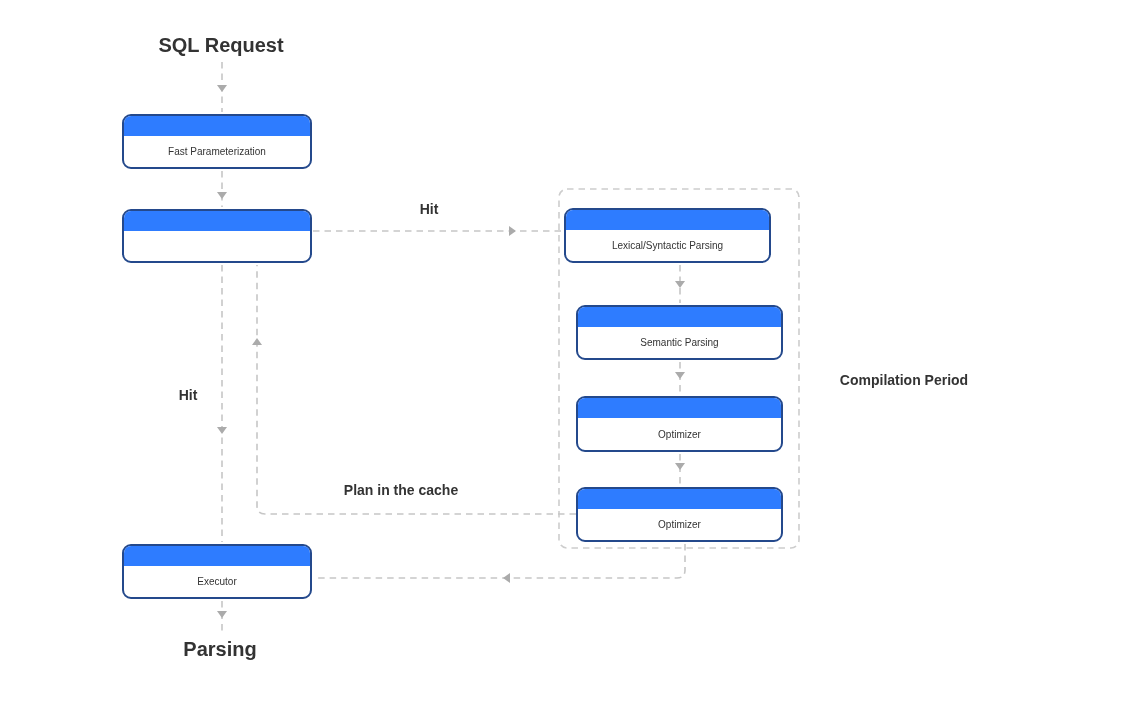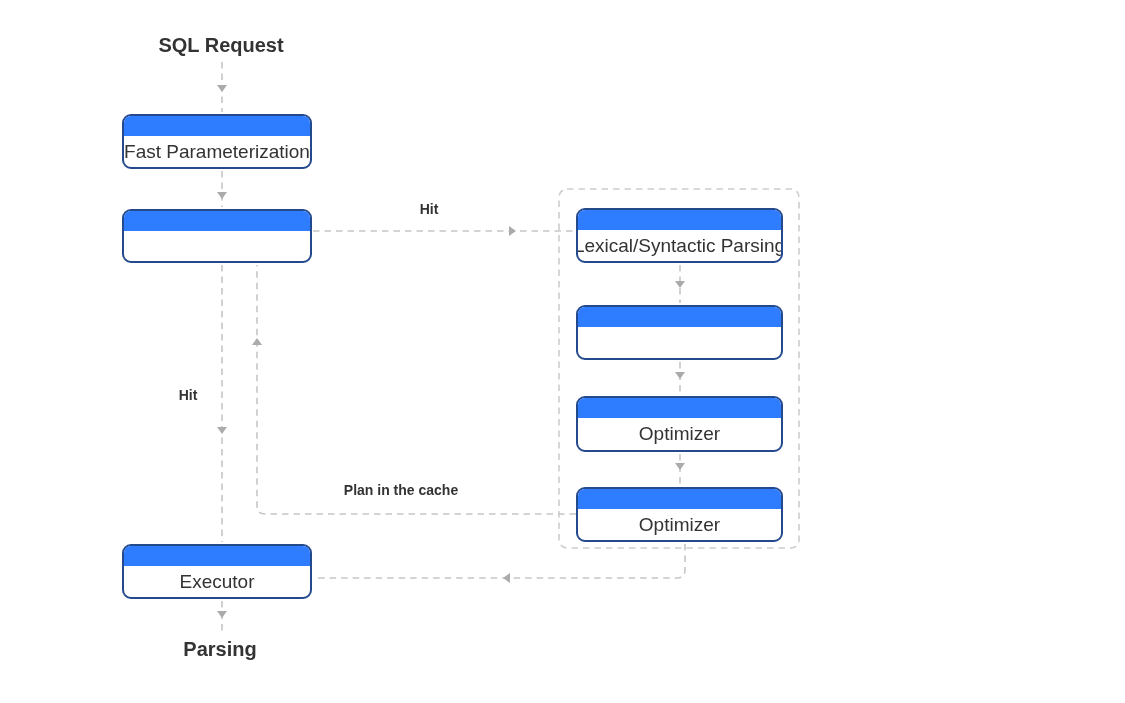--- a/index.html
+++ b/index.html
@@ -49,21 +49,21 @@
   .node-header {
     height: 20px;
     flex: 0 0 20px;
     background: var(--blue, #2E7CFF);
   }
   .node-label {
     flex: 1;
     display: flex;
     align-items: center;
     justify-content: center;
-    font-size: 19px;
+    font-size: 10px;
     color: var(--text, #333333);
     white-space: nowrap;
   }
   .flow-label {
     position: absolute;
     transform: translateX(-50%);
     font-weight: bold;
     color: var(--text, #333333);
     white-space: nowrap;
   }
@@ -109,42 +109,44 @@
     <path class="edge" d="M222 601 L222 632"></path>
     <polygon class="arrowhead" points="217,611 227,611 222,618"></polygon>
   </svg>
 
   <div class="flow-label lbl-terminal" style="left:221px; top:34px;text-align:right;">SQL Request</div>
   <div class="flow-label lbl-terminal" style="left:220px; top:638px;">Parsing</div>
 
   <div class="flow-label lbl-edge" style="left:429px; top:201px;">Hit</div>
   <div class="flow-label lbl-edge" style="left:188px; top:387px;">Hit</div>
   <div class="flow-label lbl-edge" style="left:401px; top:482px;">Plan in the cache</div>
+  <div class="flow-label lbl-edge" style="left:904px; top:372px;">Compilation Period</div>
 
   <div class="node" style="left:122px; top:114px; width:190px; height:55px;">
     <div class="node-header"></div>
     <div class="node-label">Fast Parameterization</div>
   </div>
 
   <div class="node" style="left:122px; top:209px; width:190px; height:54px;">
     <div class="node-header"></div>
   </div>
 
   <div class="node" style="left:122px; top:544px; width:190px; height:55px;">
     <div class="node-header"></div>
     <div class="node-label">Executor</div>
   </div>
 
-  <div class="node" style="left:576px; top:208px; width:207px; height:55px;">
+  <div class="node" style="left:564px; top:208px; width:207px; height:55px;">
     <div class="node-header"></div>
     <div class="node-label">Lexical/Syntactic Parsing</div>
   </div>
 
   <div class="node" style="left:576px; top:305px; width:207px; height:55px;">
     <div class="node-header"></div>
+    <div class="node-label">Semantic Parsing</div>
   </div>
 
   <div class="node" style="left:576px; top:396px; width:207px; height:56px;">
     <div class="node-header"></div>
     <div class="node-label">Optimizer</div>
   </div>
 
   <div class="node" style="left:576px; top:487px; width:207px; height:55px;">
     <div class="node-header"></div>
     <div class="node-label">Optimizer</div>

